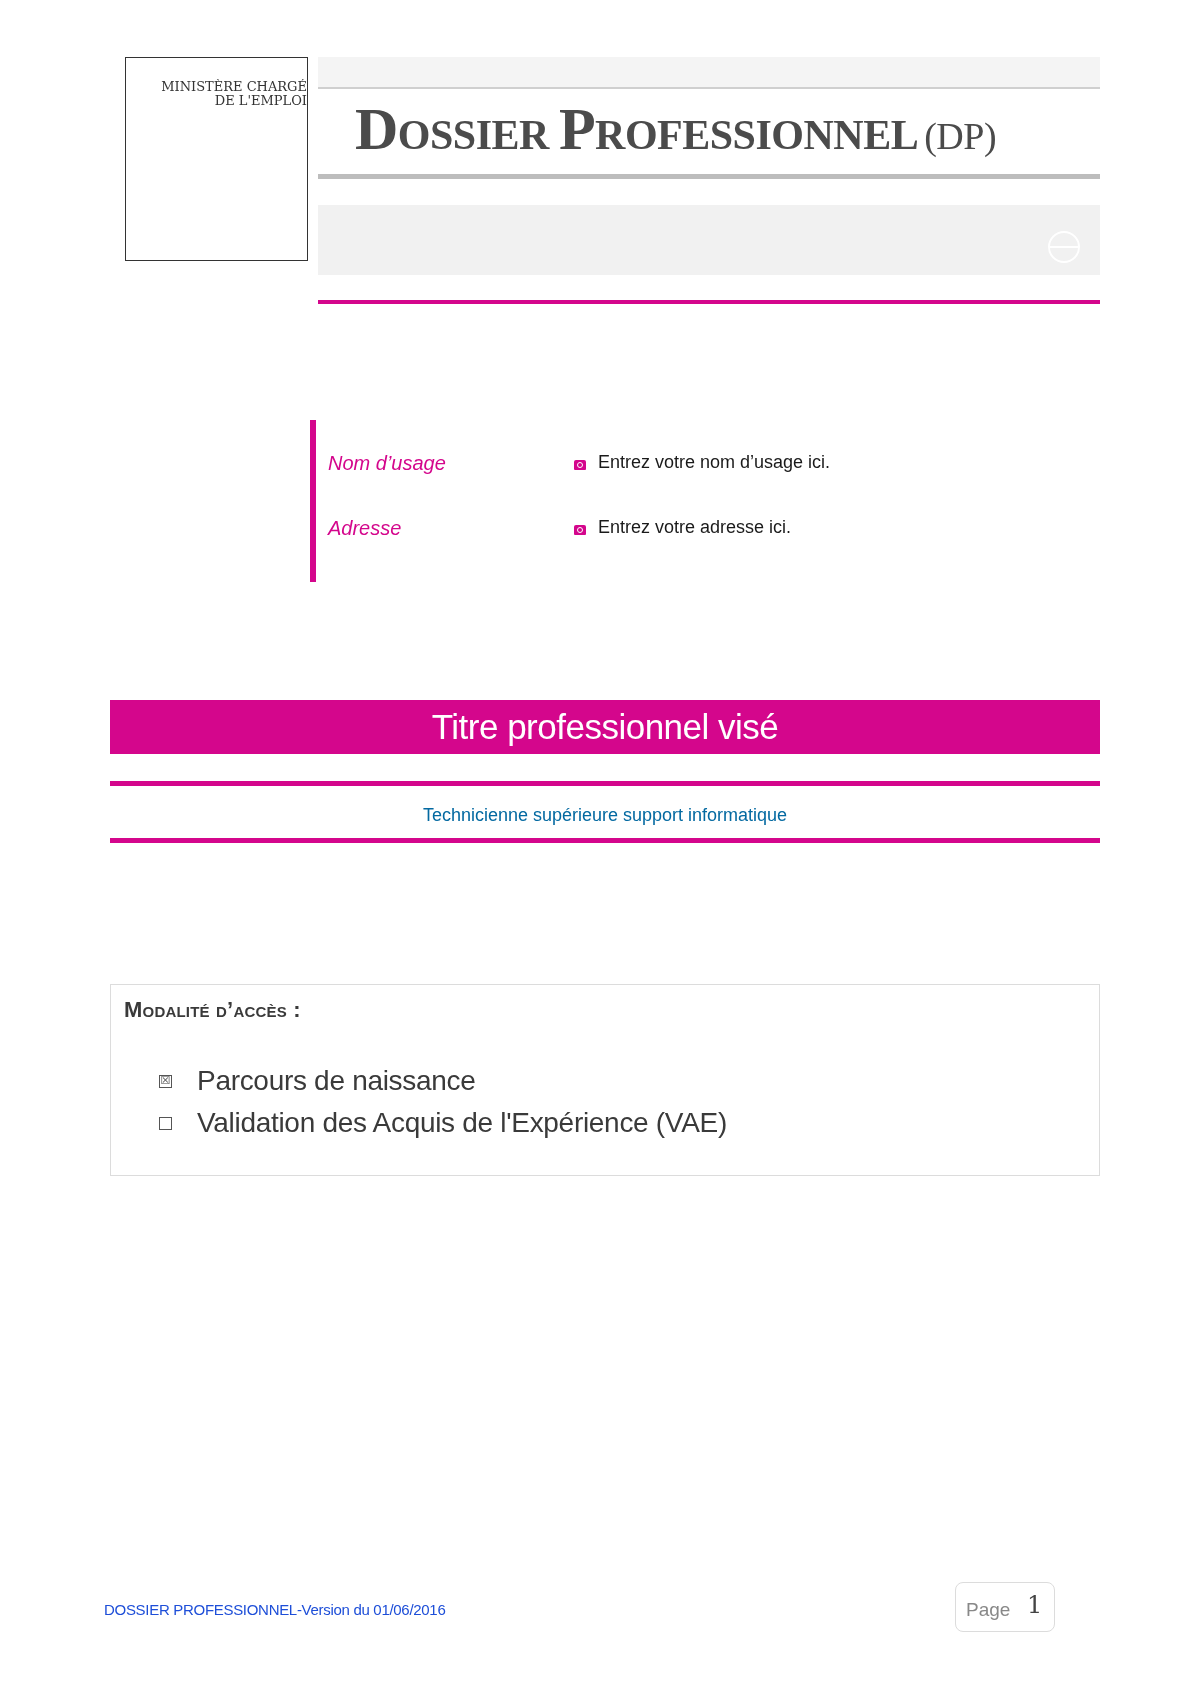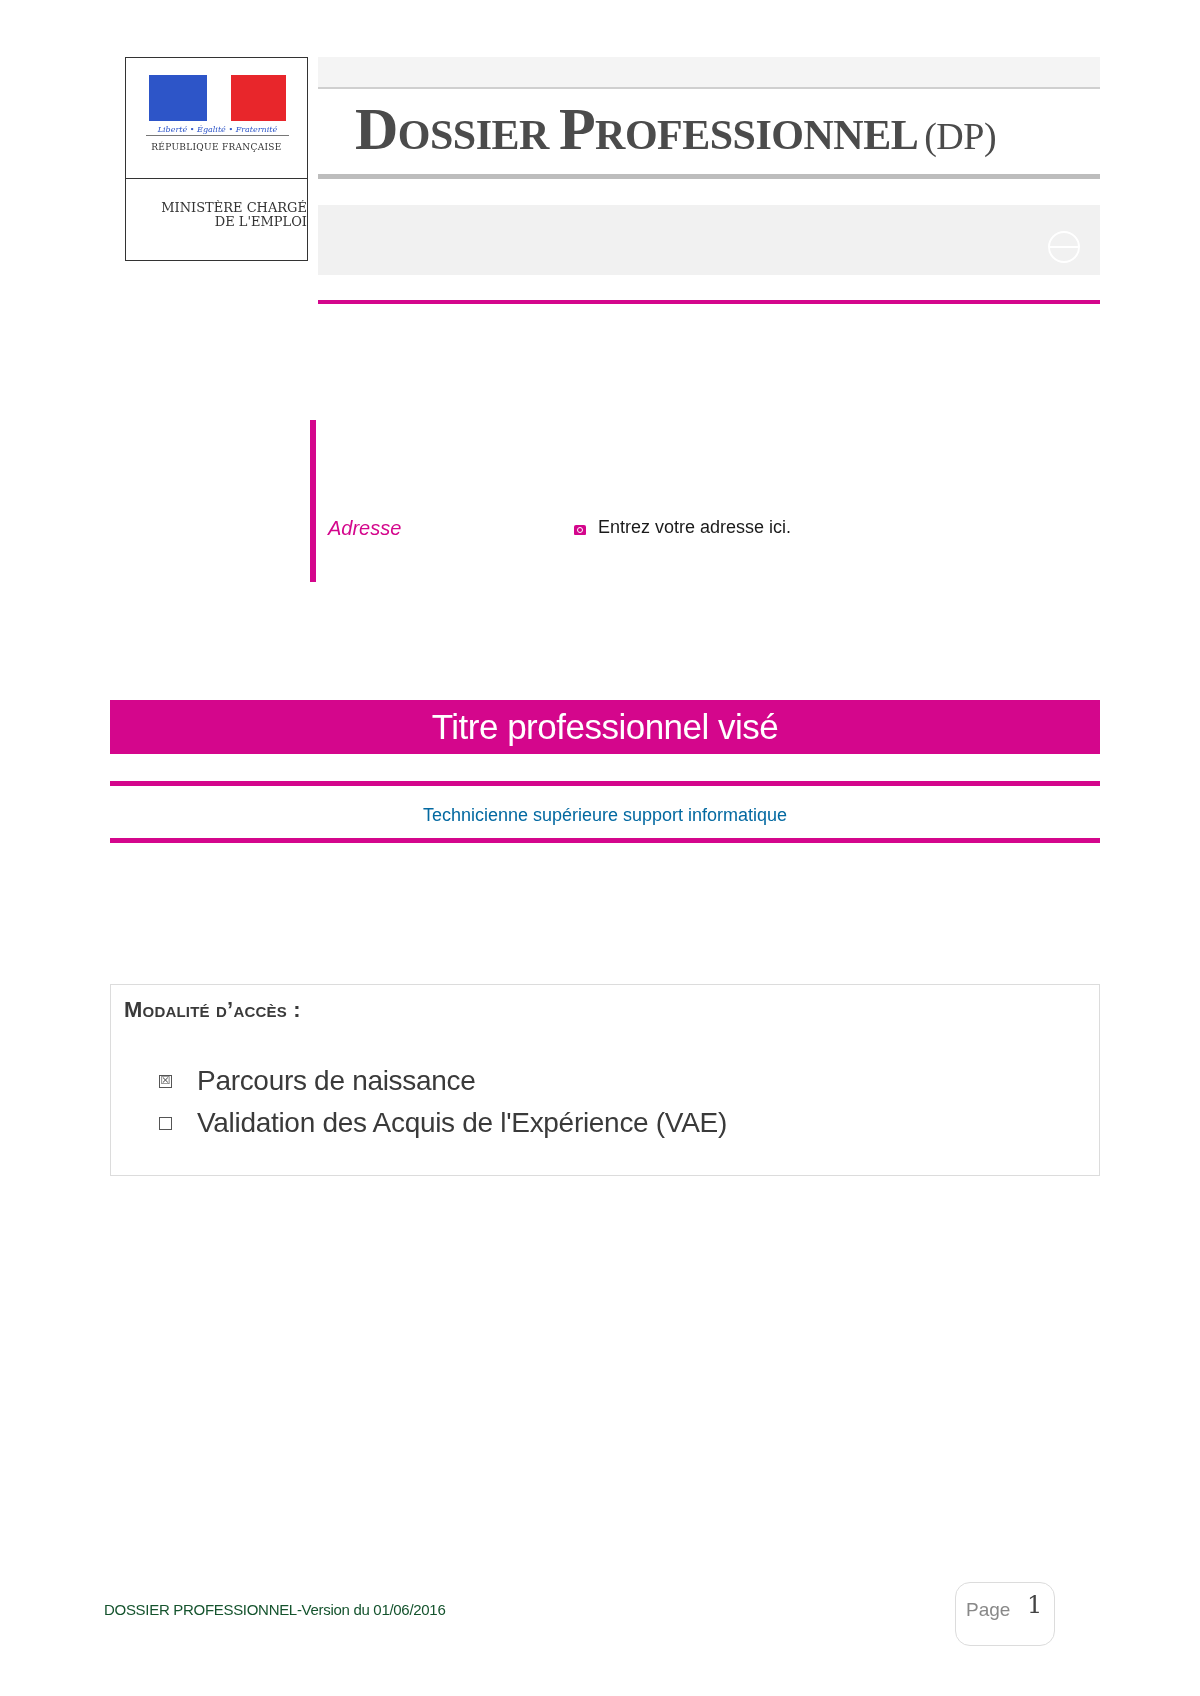--- a/index.html
+++ b/index.html
@@ -65,59 +65,55 @@
                  font-weight:bold; color:#3a3a3a; font-size:22px; font-variant:small-caps; letter-spacing:0.2px; }
   .opt { position:absolute; left:48px; height:36px; }
   .cb { position:absolute; left:0; top:10px; width:13px; height:13px; border:1.3px solid #555;
         box-sizing:border-box; font-size:11px; line-height:10px; text-align:center; color:#444;
         font-family:"DejaVu Sans", sans-serif; }
   .optlabel { position:absolute; left:38px; top:0; white-space:nowrap; font-family:"Liberation Sans", sans-serif;
               font-size:28px; color:#3a3a3a; letter-spacing:-0.3px; }
 
   
   .footer-text { position:absolute; left:104px; top:1601px; font-family:"Liberation Sans", sans-serif;
-                 font-size:15px; color:#14532d; letter-spacing:-0.3px; }
-  .page-box { position:absolute; left:955px; top:1582px; width:100px; height:64px;
-              border:1px solid #dcdcdc; border-radius:15px; box-sizing:border-box; }
+                 font-size:15px; color:#1d4ed8; letter-spacing:-0.3px; }
+  .page-box { position:absolute; left:955px; top:1582px; width:100px; height:50px;
+              border:1px solid #dcdcdc; border-radius:8px; box-sizing:border-box; }
   .page-label { position:absolute; left:10px; top:16px; font-family:"Liberation Sans", sans-serif;
                 font-size:19px; color:#888; }
   .page-num { position:absolute; left:71px; top:8px; font-family:"DejaVu Serif", serif;
               font-size:24px; color:#444; }
 </style>
 </head>
 <body>
 
 <div class="logo">
-  <div class="logo-top">
-    <div class="flag">
-      <div class="blue"></div>
-      <div class="mid"></div>
-      <div class="red"></div>
-    </div>
-    <div class="motto">Liberté • Égalité • Fraternité</div>
-    <div class="rep">RÉPUBLIQUE FRANÇAISE</div>
-  </div>
   <div class="ministere">
     <div>MINISTÈRE CHARGÉ</div>
     <div>DE L'EMPLOI</div>
   </div>
 </div>
 
 <div class="band-top"></div>
 <div class="title">
   <span class="big">D</span><span>OSSIER</span>
   <span class="big">P</span><span>ROFESSIONNEL</span><span class="dp">(DP)</span>
 </div>
 <div class="band-rule"></div>
 <div class="band-grey">
   <div class="circle"></div>
 </div>
 <div class="pink-rule"></div>
 
 <div class="idblock">
+  <div class="idrow" style="top:32px;">
+    <span class="idlabel">Nom d’usage</span>
+    <span class="idicon"></span>
+    <span class="idvalue">Entrez votre nom d’usage ici.</span>
+  </div>
   <div class="idrow" style="top:97px;">
     <span class="idlabel">Adresse</span>
     <span class="idicon"></span>
     <span class="idvalue">Entrez votre adresse ici.</span>
   </div>
 </div>
 
 <div class="titre-bar">Titre professionnel visé</div>
 <div class="rule-a"></div>
 <div class="titre-value">Technicienne supérieure support informatique</div>

